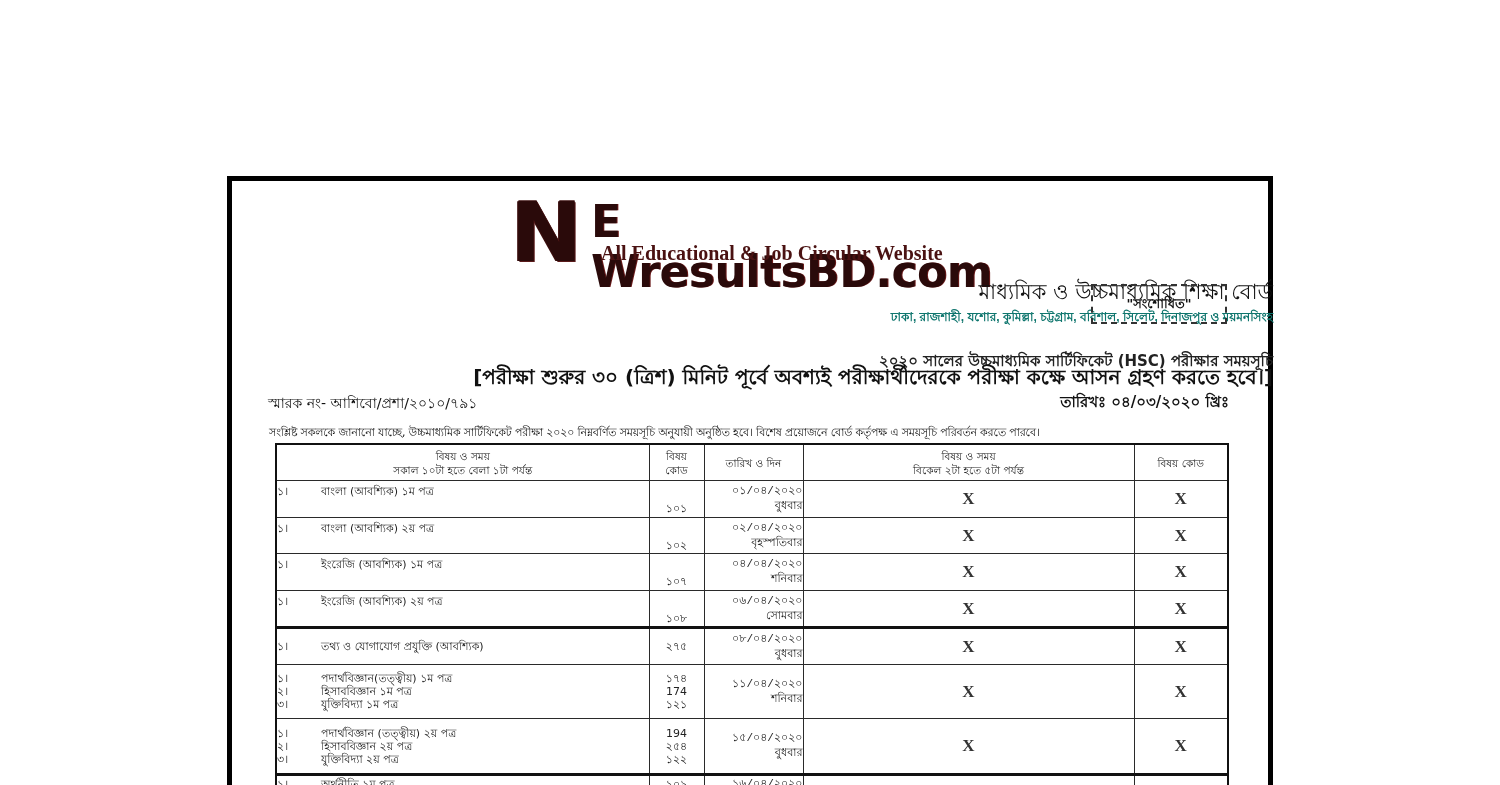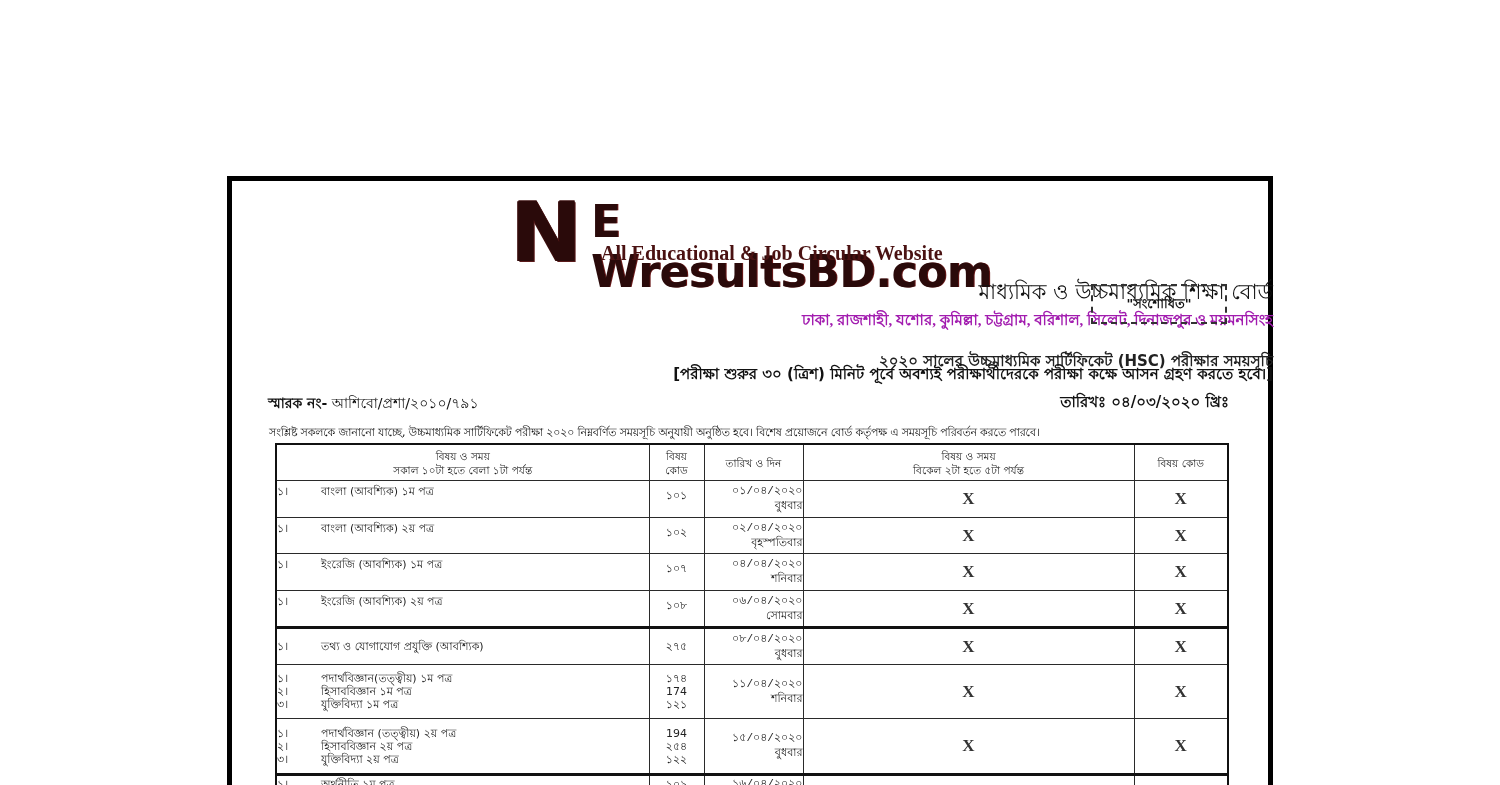--- a/index.html
+++ b/index.html
@@ -36,34 +36,34 @@
     position: absolute; left: 89px; top: 44px;
     font-family: "Liberation Serif", serif; font-weight: bold;
     font-size: 20px; line-height: 24px; color: #4a1212;
     white-space: nowrap;
   }
   .center-line {
     position: absolute; left: 227px; width: 1046px; text-align: right;
     white-space: nowrap;
   }
   .board-title { top: 276px; font-size: 21px; font-family: "DejaVu Sans", sans-serif; color: #111; }
-  .boards-list { top: 308px; font-size: 15px; font-weight: bold; font-family: Liberation Serif, serif; color: #a21caf; }
+  .boards-list { top: 308px; font-size: 12px; font-weight: bold; font-family: Liberation Sans, sans-serif; color: #0f766e; }
   .schedule-title { top: 349px; font-size: 15px; font-weight: bold; font-family: "DejaVu Sans", sans-serif; color: #222; }
-  .notice-line { top: 362px; font-size: 15px; font-weight: bold; font-family: "DejaVu Sans", sans-serif; color: #111; }
+  .notice-line { top: 362px; font-size: 20px; font-weight: bold; font-family: "DejaVu Sans", sans-serif; color: #111; }
   .revised-badge {
     position: absolute; left: 1091px; top: 284px; width: 136px; height: 40px;
     border: 2px dashed #333; box-sizing: border-box;
     display: flex; align-items: center; justify-content: center;
     font-family: "DejaVu Sans", sans-serif; font-size: 13px; font-weight: bold; color: #111;
   }
   .memo-no {
     position: absolute; left: 268px; top: 392px;
     font-family: "DejaVu Sans", sans-serif; font-size: 14px; color: #111; white-space: nowrap;
   }
-  .memo-no b { font-weight: bold; margin-top: 12px; }
+  .memo-no b { font-weight: normal; margin-top: 12px; }
   .date-line {
     position: absolute; right: 271px; top: 390px;
     font-family: "DejaVu Sans", sans-serif; font-size: 15px; font-weight: bold; color: #111; white-space: nowrap;
   }
   .intro-text {
     position: absolute; left: 269px; top: 424px; width: 960px;
     font-family: "DejaVu Sans", sans-serif; font-size: 11px; color: #111; white-space: nowrap;
     letter-spacing: -0.2px;
   }
   table.schedule {
@@ -77,21 +77,21 @@
   }
   table.schedule { border: 2.5px solid #111; }
   table.schedule th { font-weight: normal; font-size: 10.5px; text-align: center; line-height: 14px; height: 35px; }
   td.subj { padding-left: 6px; line-height: 13px; }
   td.subj .line { display: flex; }
   td.subj .num { width: 44px; }
   td.code { text-align: center; line-height: 13px; }
   td.date { text-align: right; line-height: 15px; font-family: Liberation Mono, monospace; }
   td.x { text-align: center; font-family: "Liberation Serif", serif; font-size: 17px; font-weight: bold; color: #333; }
   tr.r1 td.subj, tr.r2 td.subj, tr.r3 td.subj, tr.r4 td.subj { vertical-align: top; padding-top: 4px; }
-  tr.r1 td.code, tr.r2 td.code, tr.r3 td.code, tr.r4 td.code { vertical-align: top; padding-top: 8px; font-family: Liberation Serif, serif; }
+  tr.r1 td.code, tr.r2 td.code, tr.r3 td.code, tr.r4 td.code { vertical-align: top; padding-top: 21px; font-family: Liberation Serif, serif; }
   tr.thick-top td { border-top: 3px solid #111; }
 </style>
 </head>
 <body>
 
 <div class="doc-frame"></div>
 
 <div class="logo">
   <span class="logo-n">N</span>
   <span class="logo-main">E WresultsBD.com</span>

